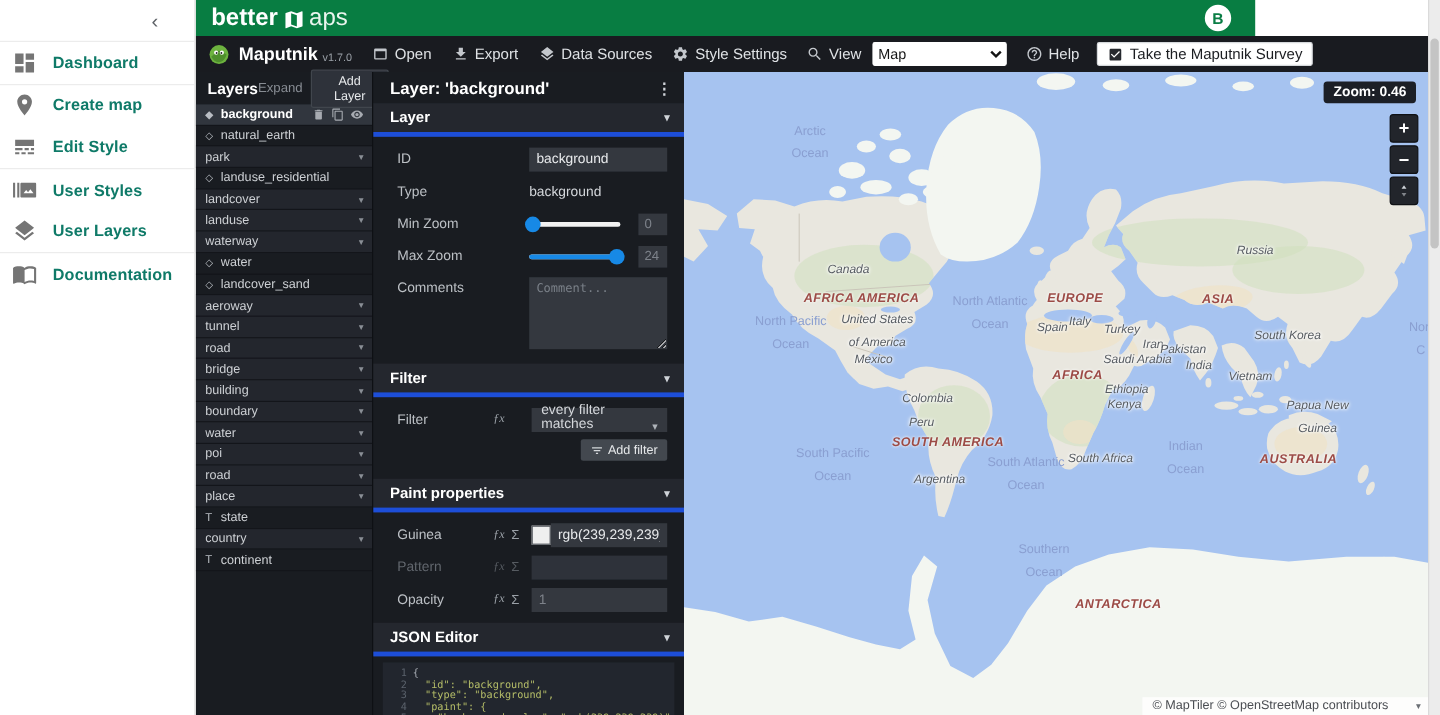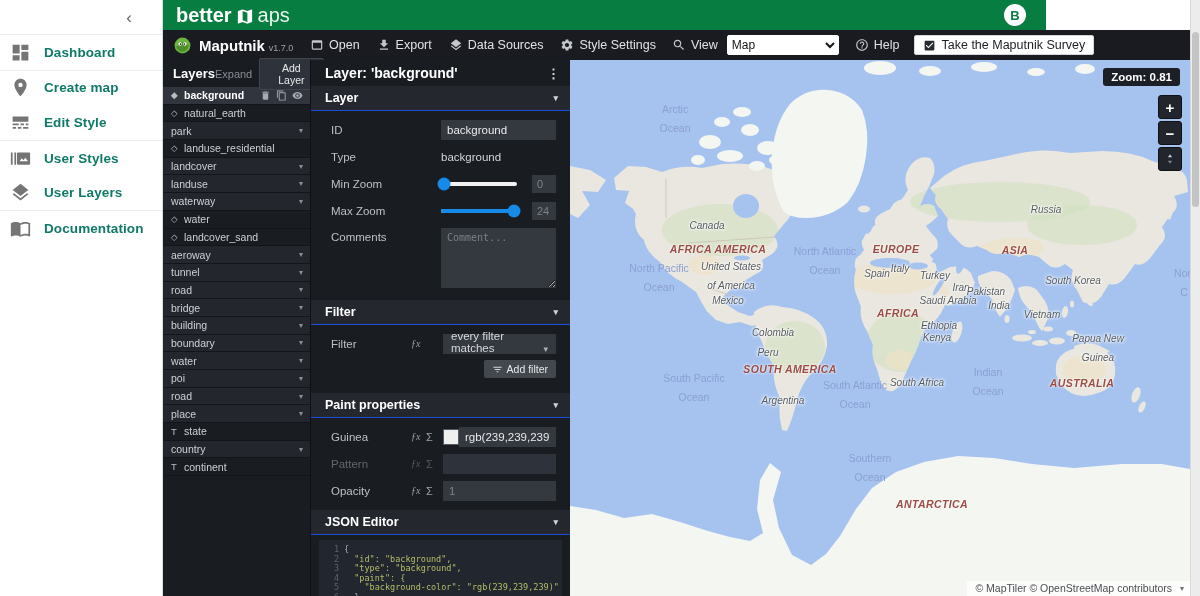--- a/index.html
+++ b/index.html
@@ -68,21 +68,21 @@
   .lr-chevron::after{content:"▾";}
   .kind-group .lr-chevron{display:block;}
 
   
   .editor-panel{position:absolute;left:310px;top:60px;width:260px;height:536px;background:#191c21;
                 border-left:1px solid #0e1014;box-sizing:border-box;overflow:hidden;}
   .ep-title{height:26px;display:flex;align-items:center;padding:0 10px 0 14px;font-size:14px;font-weight:bold;color:#fff;}
   .ep-kebab{margin-left:auto;color:#cfd3d8;font-size:13px;cursor:pointer;}
   .ep-kebab::after{content:"⋮";}
   .section-header{height:24px;background:#24272e;display:flex;align-items:center;padding:0 12px 0 14px;
-                  font-size:12.5px;font-weight:bold;color:#fff;border-bottom:1px solid #1d4ed8;cursor:pointer;}
+                  font-size:12.5px;font-weight:bold;color:#fff;border-bottom:4px solid #1d4ed8;cursor:pointer;}
   .sh-chevron{margin-left:auto;color:#cfd3d8;font-size:9px;}
   .sh-chevron::after{content:"▾";}
   .fields{padding:5px 0 6px;}
   .field{height:27px;display:flex;align-items:center;padding:0 14px 0 20px;box-sizing:border-box;}
   .flabel{width:110px;font-size:11.5px;color:#bcc0c5;flex-shrink:0;}
   .field.has-fn .flabel{width:80px;}
   .fx{width:15px;font-size:10px;color:#9aa0a7;font-style:italic;font-family:"Liberation Serif",serif;flex-shrink:0;}
   .fx::after{content:"ƒx";}
   .sigma{width:17px;font-size:11px;color:#9aa0a7;flex-shrink:0;}
   .sigma::after{content:"Σ";}
@@ -146,21 +146,21 @@
   .map-ctrl{width:24px;height:24px;background:#22252b;color:#fff;border-radius:3px;display:flex;
             align-items:center;justify-content:center;font-size:15px;font-weight:bold;
             border:1px solid #0f1115;cursor:pointer;box-sizing:border-box;}
   .compass-ic{width:14px;height:14px;color:#cfd3d8;}
   .feedback{position:absolute;right:13px;bottom:27px;background:#fff;border-radius:15px;height:27px;
             display:flex;align-items:center;gap:7px;padding:0 14px 0 11px;
             box-shadow:0 1px 4px rgba(0,0,0,.35);cursor:pointer;}
   .fb-ic{width:15px;height:15px;color:#0e7d49;}
   .fb-label{color:#0e7d49;font-weight:bold;font-size:11.5px;letter-spacing:.4px;}
   .attribution{position:absolute;right:0;bottom:0;background:rgba(255,255,255,.78);font-size:10.5px;
-               color:#4a4d52;padding:1px 6px 2px 8px;display:flex;align-items:center;gap:8px;}
+               color:#4a4d52;padding:1px 6px 2px 8px;display:flex;align-items:center;gap:23px;}
   .attr-chevron{color:#6b6f74;font-size:8px;cursor:pointer;}
   .attr-chevron::after{content:"▾";}
 
   
   .scrollbar{position:absolute;right:0;top:0;width:10px;height:596px;background:#ececec;
              border-left:1px solid #dadada;box-sizing:border-box;}
   .scroll-thumb{position:absolute;left:1px;top:32px;width:7px;height:175px;background:#c4c4c4;border-radius:4px;cursor:pointer;}
 </style>
 </head>
 <body>
@@ -811,21 +811,21 @@
         </div>
         <div class="map-label t-country" style="left: 213px; top: 329px;">
           <span>Argentina</span>
         </div>
         <div class="map-label t-country" style="left: 528px; top: 277px;">
           <span>Papua New
 Guinea</span>
         </div>
       </div>
 
-    <div class="zoom-badge">Zoom: 0.81</div>
+    <div class="zoom-badge">Zoom: 0.46</div>
     <div class="map-ctrls">
       <div class="map-ctrl">+</div>
       <div class="map-ctrl">−</div>
       <div class="map-ctrl">
         <span class="compass-ic">
             <svg viewBox="0 0 24 24">
               <path d="M12 4l3.5 5h-7z"></path>
               <path d="M12 20l-3.5-5h7z" opacity=".55"></path>
             </svg>
           </span>

